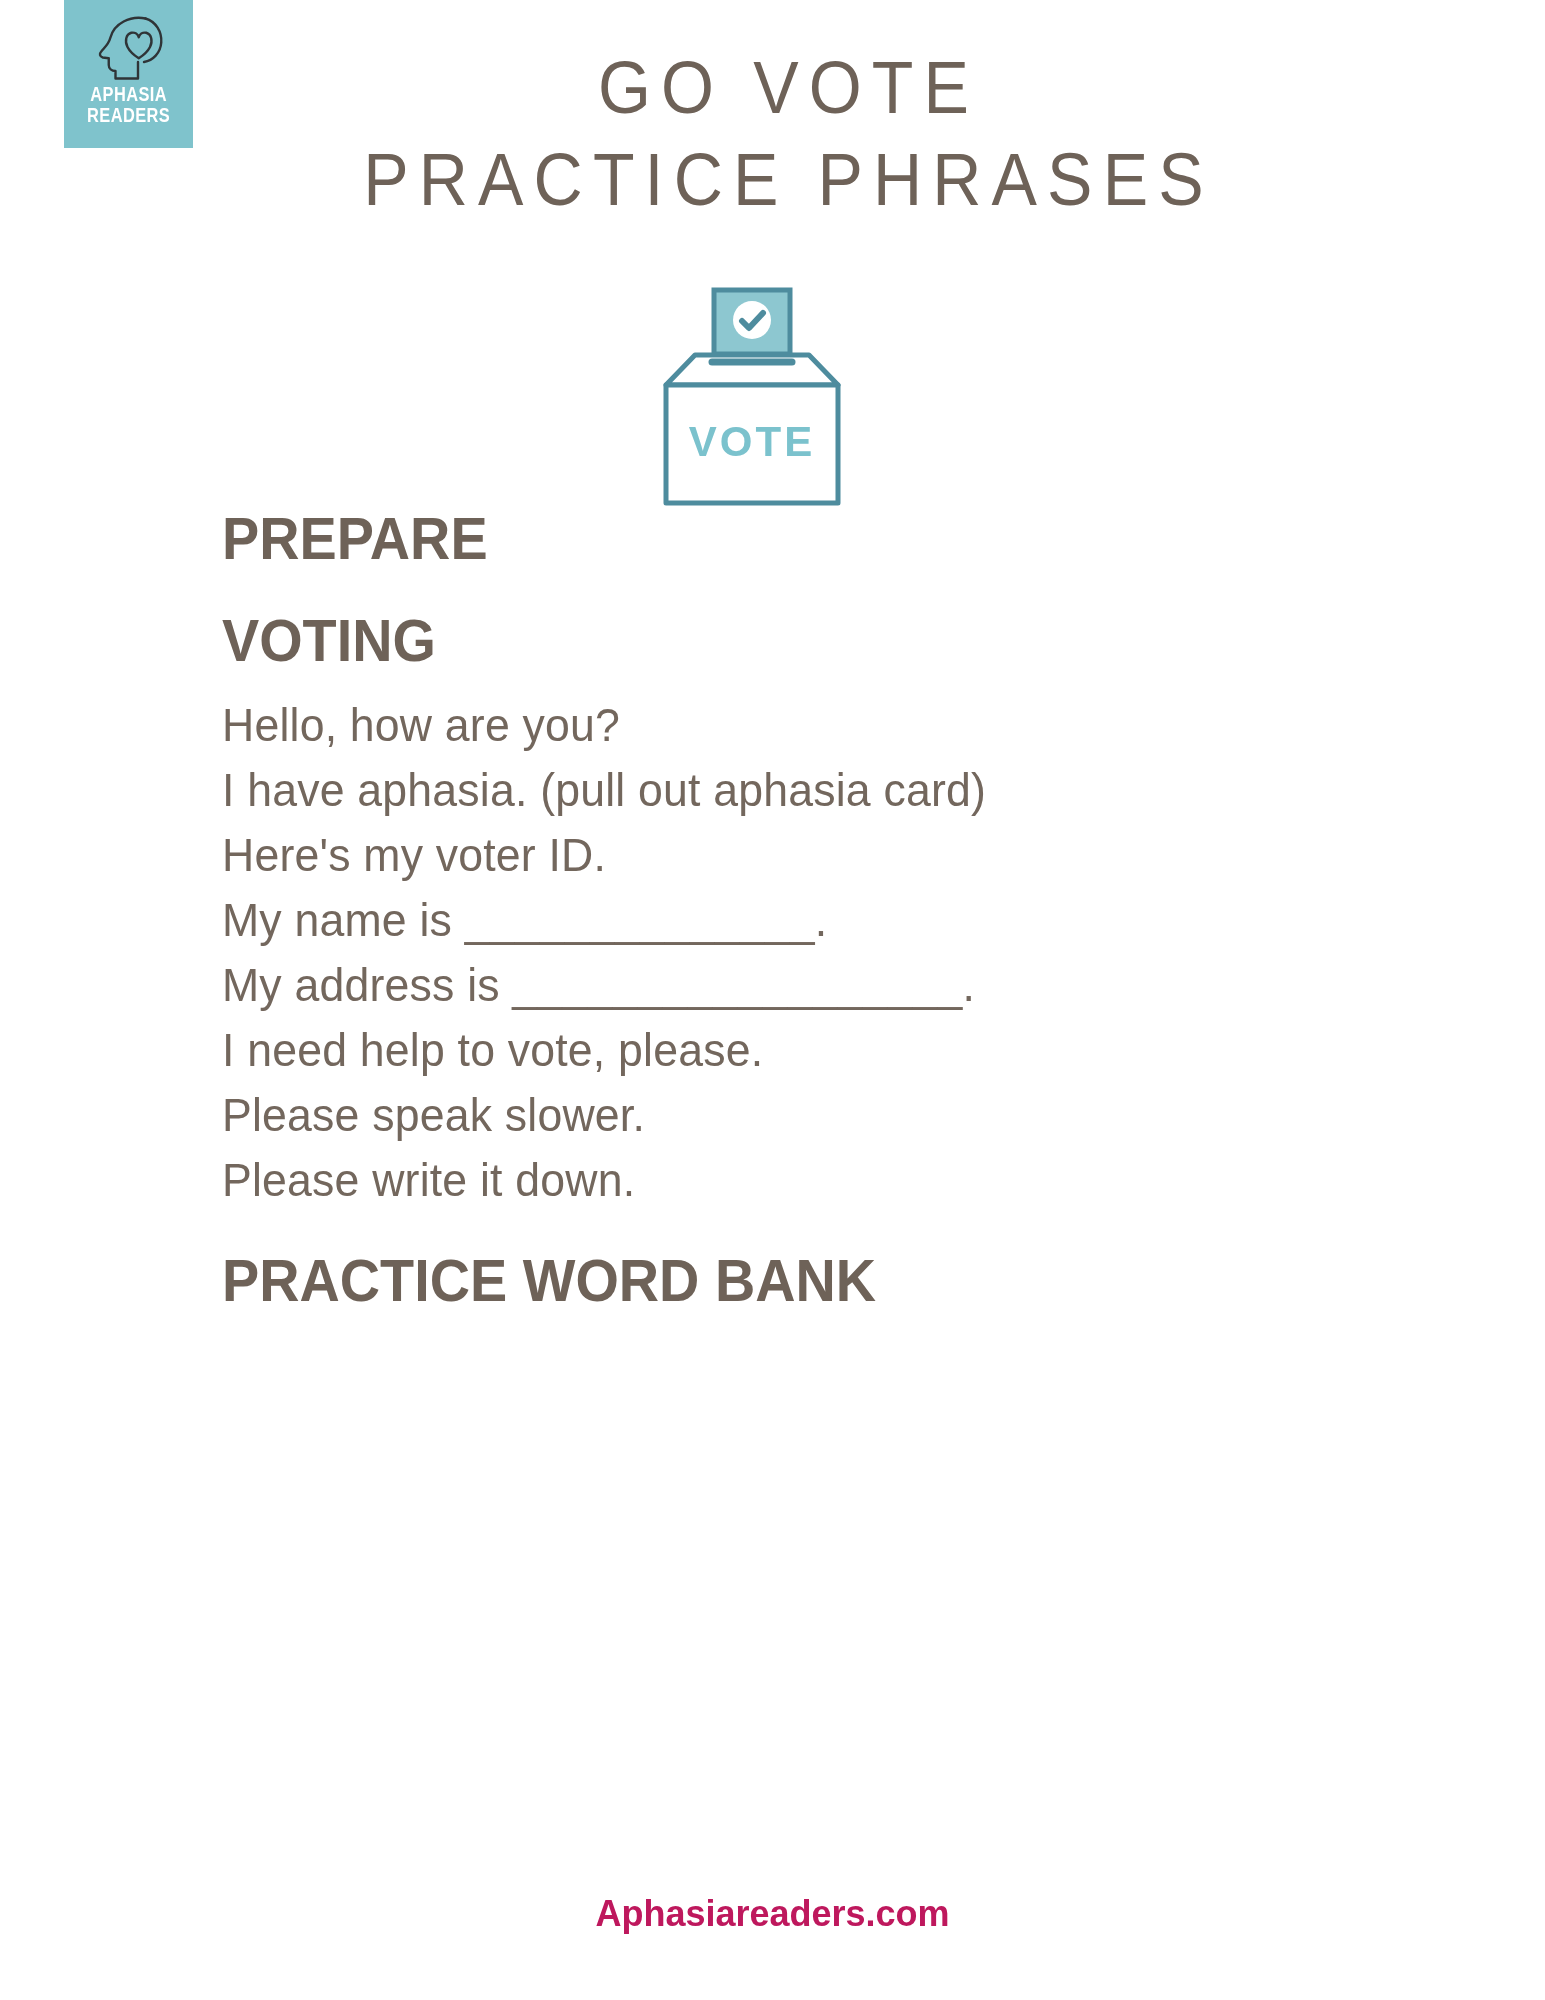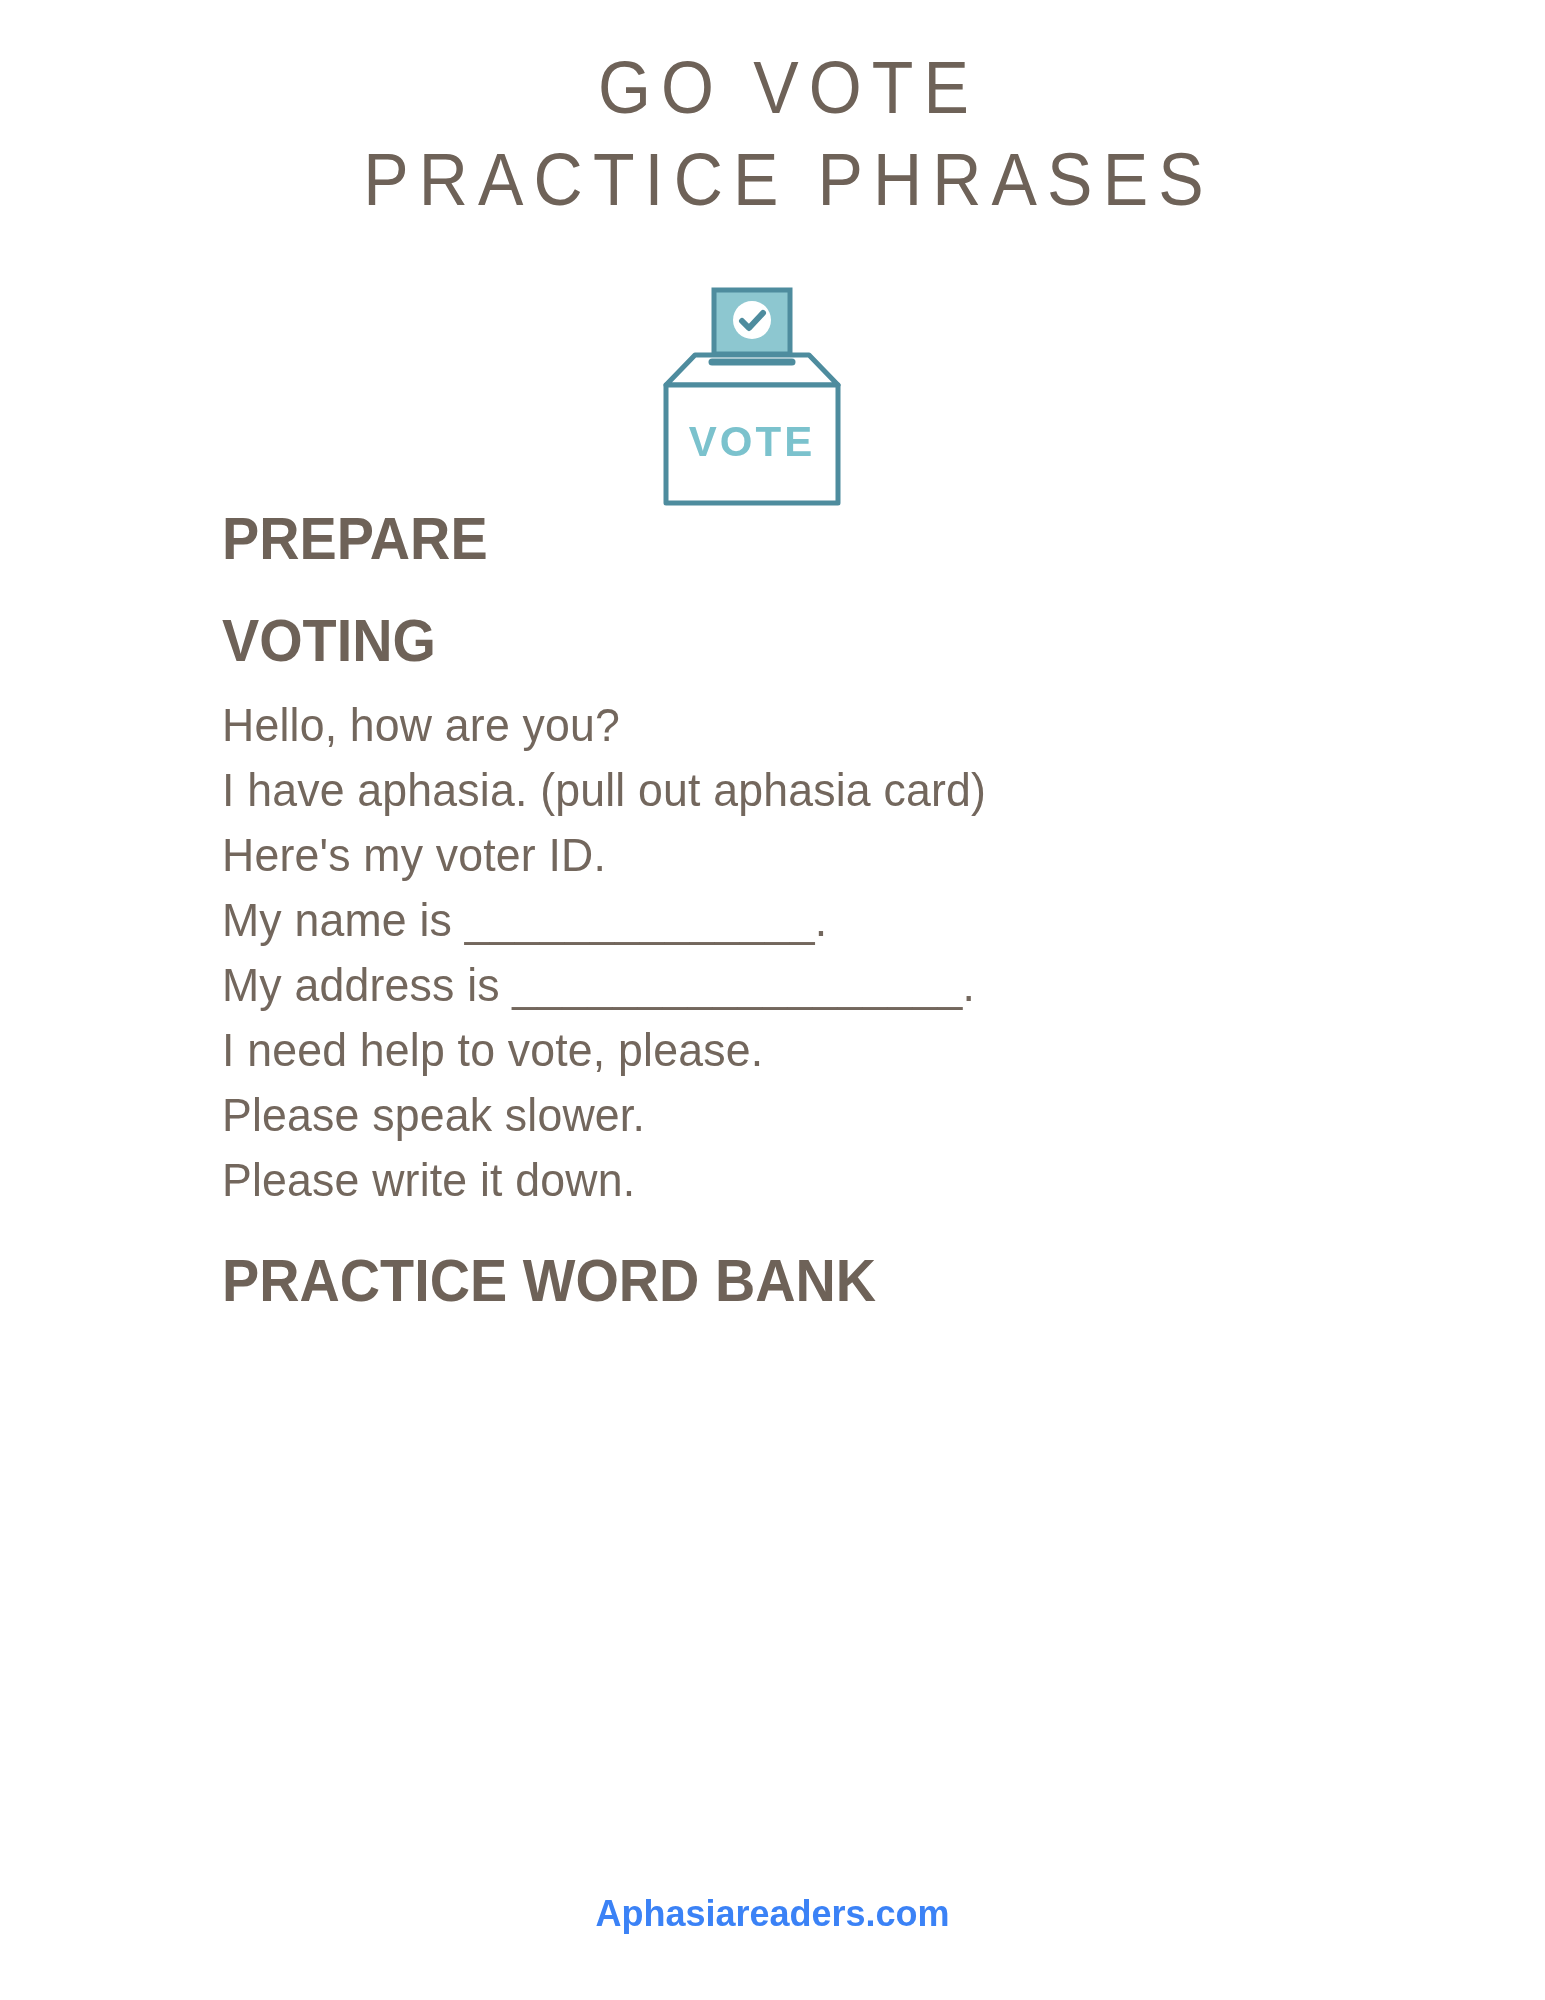--- a/index.html
+++ b/index.html
@@ -128,32 +128,47 @@
     white-space: nowrap;
   }
 
   
   .footer {
     position: absolute;
     left: 0;
     top: 1893px;
     width: 1545px;
     text-align: center;
-    color: #3b82f6;
+    color: #be185d;
     font-family: "Liberation Sans Narrow", "Liberation Sans", sans-serif;
     font-weight: bold;
     font-size: 36px;
     letter-spacing: 0px;
   }
 </style>
 </head>
 <body>
 
 <div class="page">
 
+  <div class="logo-badge">
+    <span class="logo-mark">
+      <svg viewBox="0 0 100 88" width="76" height="66" xmlns="http://www.w3.org/2000/svg">
+        <g fill="none" stroke="#2f3437" stroke-width="3.2" stroke-linecap="round" stroke-linejoin="round">
+          <path d="M72 6 C52 2 30 12 25 32 C23 40 18 44 13 50 C10 53 11 57 15 58 L23 59 L23 68 C23 73 27 76 32 76 L32 86 L62 86 L62 64"></path>
+          <path d="M72 6 C86 10 94 24 93 38 C92 52 82 62 70 64"></path>
+          <path d="M48 44 C44 36 46 27 53 25 C58 24 62 27 63 31 C64 27 68 24 73 25 C80 27 82 36 78 44 C74 52 63 59 63 59 C63 59 52 52 48 44 Z"></path>
+        </g>
+      </svg>
+    </span>
+    <div class="logo-text">
+      <span>APHASIA</span>
+      <span>READERS</span>
+    </div>
+  </div>
 
   <div class="title-block">
     <div class="title-line">GO VOTE</div>
     <div class="title-line">PRACTICE PHRASES</div>
   </div>
 
   <div class="ballot-icon">
     <svg viewBox="0 0 200 230" width="200" height="230" xmlns="http://www.w3.org/2000/svg">
 
       <rect x="62" y="6" width="76" height="64" fill="#8dc7d0"></rect>

